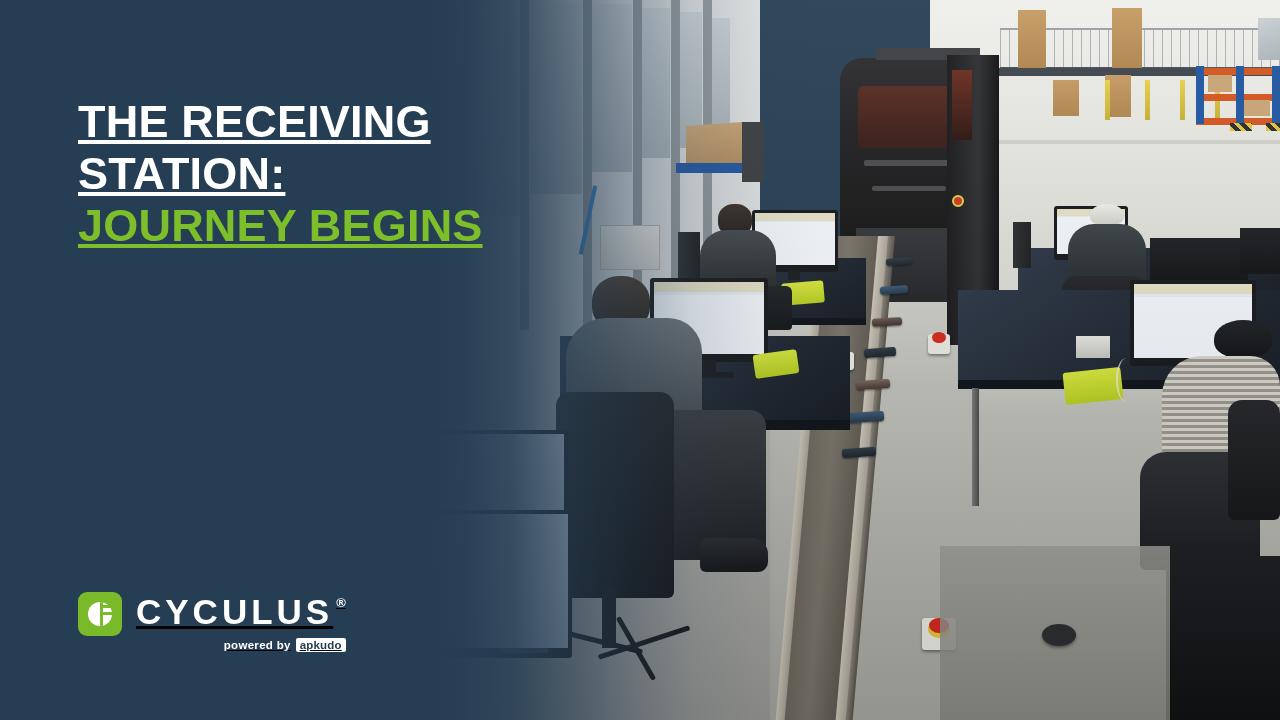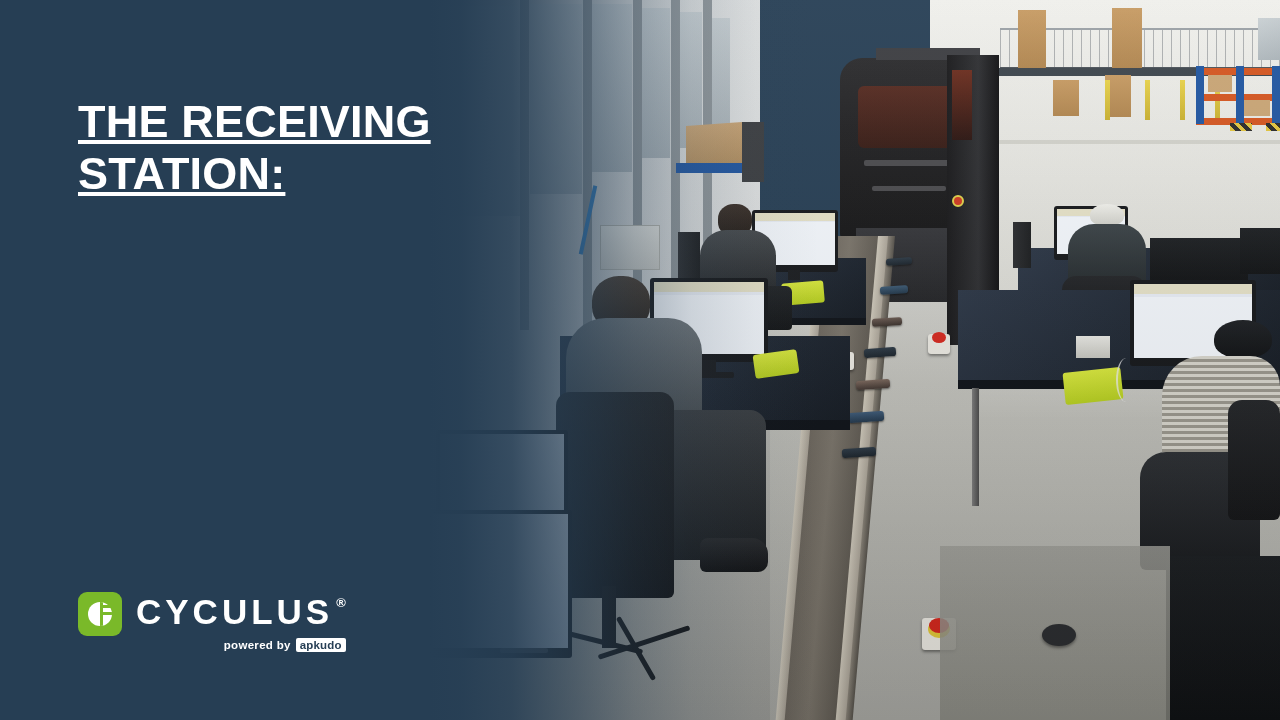--- a/index.html
+++ b/index.html
@@ -137,21 +137,21 @@
 
   
   #logo{position:absolute;left:78px;top:592px;z-index:6;display:flex;align-items:flex-start;}
   #logo-mark{width:44px;height:44px;border-radius:9px;background:#7ab929;
     position:relative;flex:none;}
   #logo-mark .disc{position:absolute;left:10px;top:10px;width:24px;height:24px;
     border-radius:50%;background:#ffffff;overflow:hidden;}
   #logo-mark .disc::before{content:"";position:absolute;left:12px;top:0;width:3px;height:24px;background:#7ab929;}
   #logo-mark .disc::after{content:"";position:absolute;left:12px;top:10px;width:14px;height:3px;background:#7ab929;}
   #logo-mark .cut{position:absolute;left:24px;top:13px;width:12px;height:3px;background:#7ab929;z-index:2;}
-  #logo-text{margin-left:14px;padding-top:2px;}
+  #logo-text{margin-left:14px;padding-top:2px;text-decoration:underline;}
   #wordmark{display:flex;align-items:flex-start;}
   #wordmark .name{color:#ffffff;font-size:35px;line-height:36px;font-weight:700;letter-spacing:4px;}
   #wordmark .reg{color:#ffffff;font-size:13px;line-height:13px;font-weight:700;margin-left:3px;margin-top:2px;}
   #tagline{display:flex;align-items:center;justify-content:flex-end;margin-top:8px;gap:5px;}
   #tagline .pb{color:#ffffff;font-size:11.5px;font-weight:700;letter-spacing:.3px;}
   #tagline .ap{background:#ffffff;color:#263e54;font-size:11.5px;font-weight:700;
     letter-spacing:.2px;padding:1px 4px;border-radius:2px;}
 </style>
 </head>
 <body>
@@ -341,20 +341,21 @@
     <div class="p-mon-base" style="left:500px;top:648px;width:48px;height:5px;background:#3a3d41;"></div>
 
     <div id="photo-grade"></div>
   </div>
 
   <div id="overlay"></div>
 
   <div id="headline">
     <div class="ln w">THE RECEIVING</div>
     <div class="ln w">STATION:</div>
+    <div class="ln g">JOURNEY BEGINS</div>
   </div>
 
   <div id="logo">
     <div id="logo-mark">
       <div class="disc"></div>
       <div class="cut"></div>
     </div>
     <div id="logo-text">
       <div id="wordmark">
         <span class="name">CYCULUS</span>

